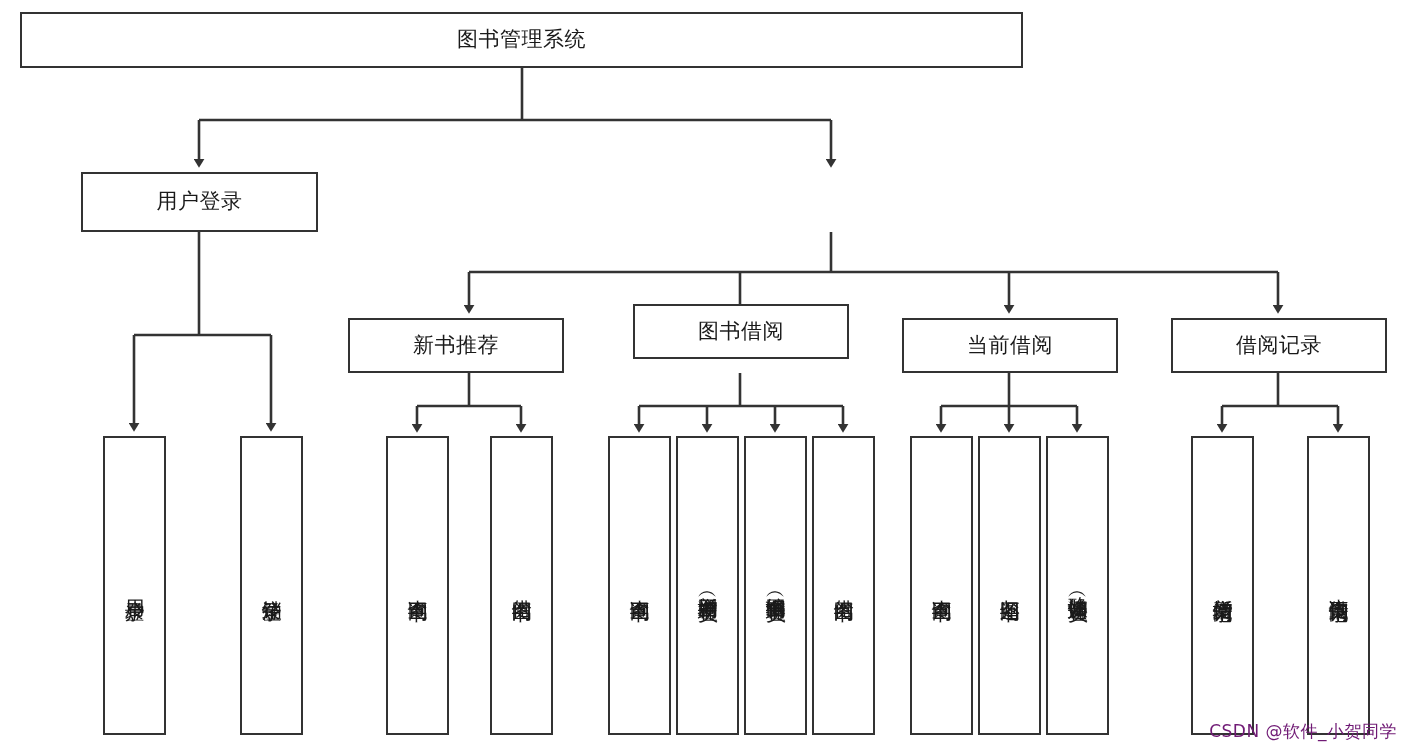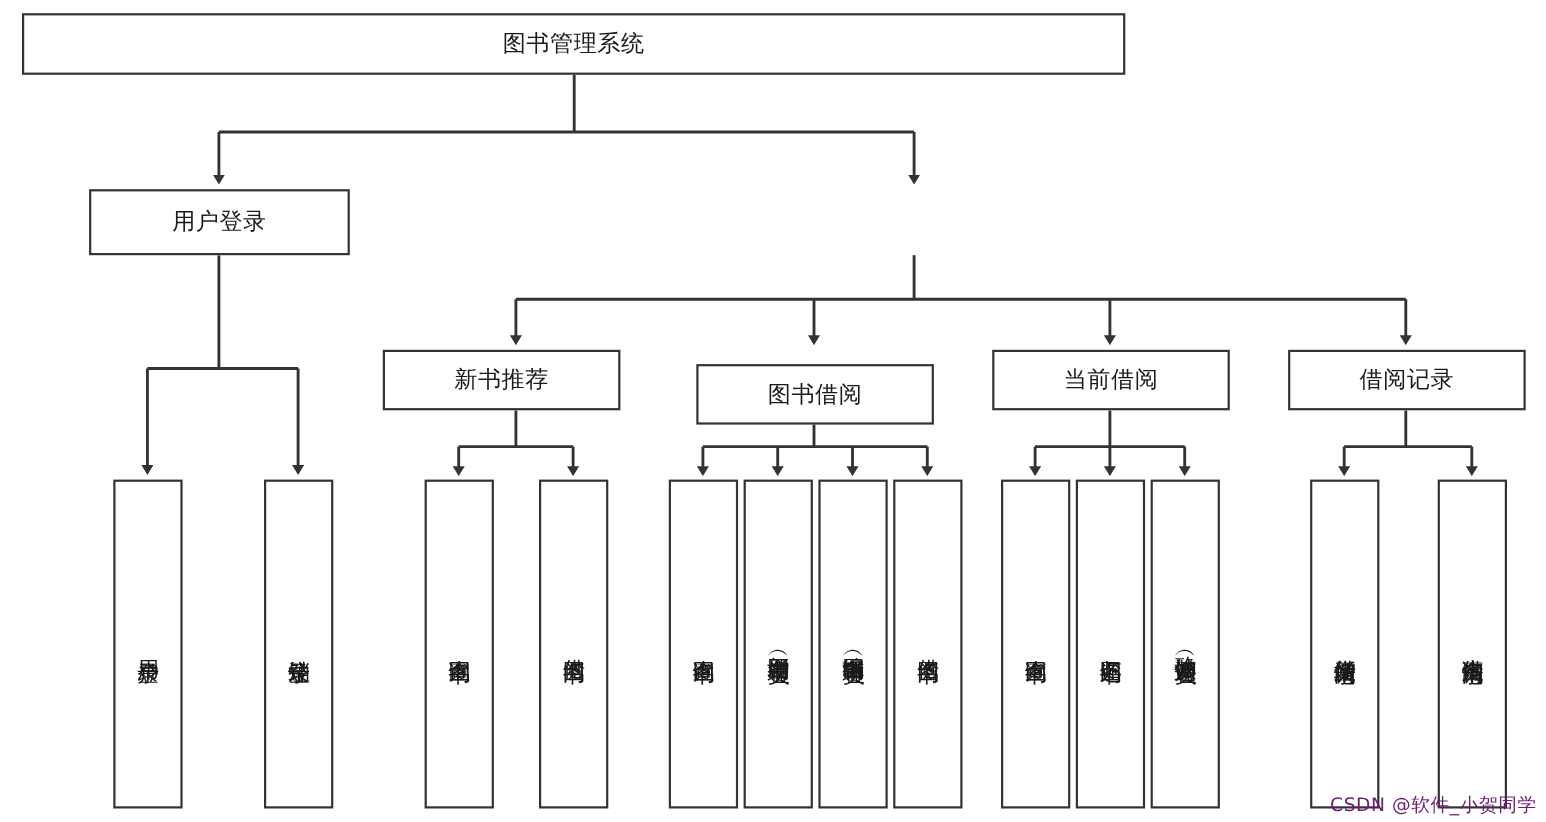--- a/index.html
+++ b/index.html
@@ -129,21 +129,21 @@
     <span>图书管理系统</span>
   </div>
 
   <div class="node node-h" style="left:81px; top:172px; width:237px; height:60px;">
     <span>用户登录</span>
   </div>
 
   <div class="node node-h" style="left:348px; top:318px; width:216px; height:55px;">
     <span>新书推荐</span>
   </div>
-  <div class="node node-h" style="left:633px; top:331px; width:216px; height:55px;">
+  <div class="node node-h" style="left:633px; top:304px; width:216px; height:55px;">
     <span>图书借阅</span>
   </div>
   <div class="node node-h" style="left:902px; top:318px; width:216px; height:55px;">
     <span>当前借阅</span>
   </div>
   <div class="node node-h" style="left:1171px; top:318px; width:216px; height:55px;">
     <span>借阅记录</span>
   </div>
 
   <div class="node node-v" style="left:103px; top:436px; width:63px; height:299px;">

